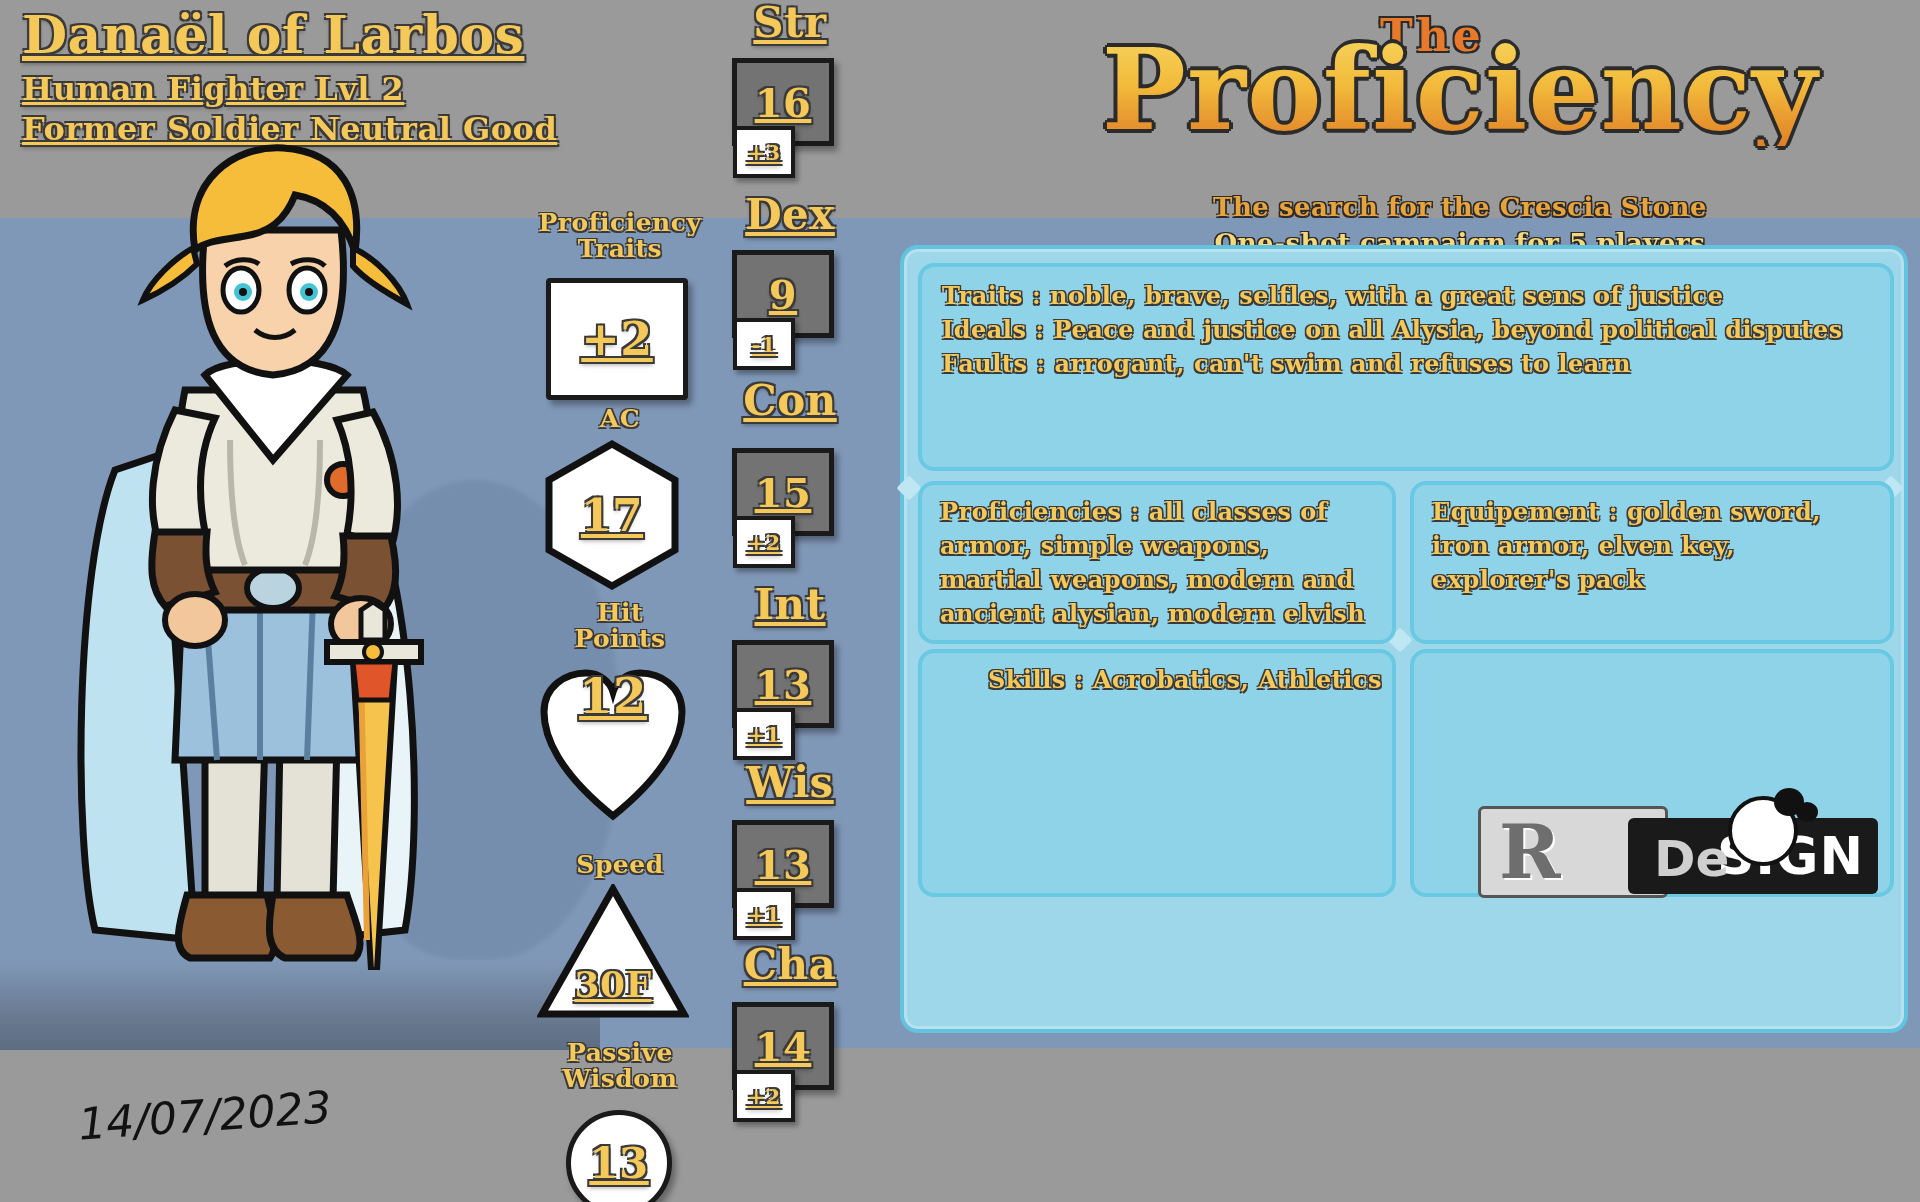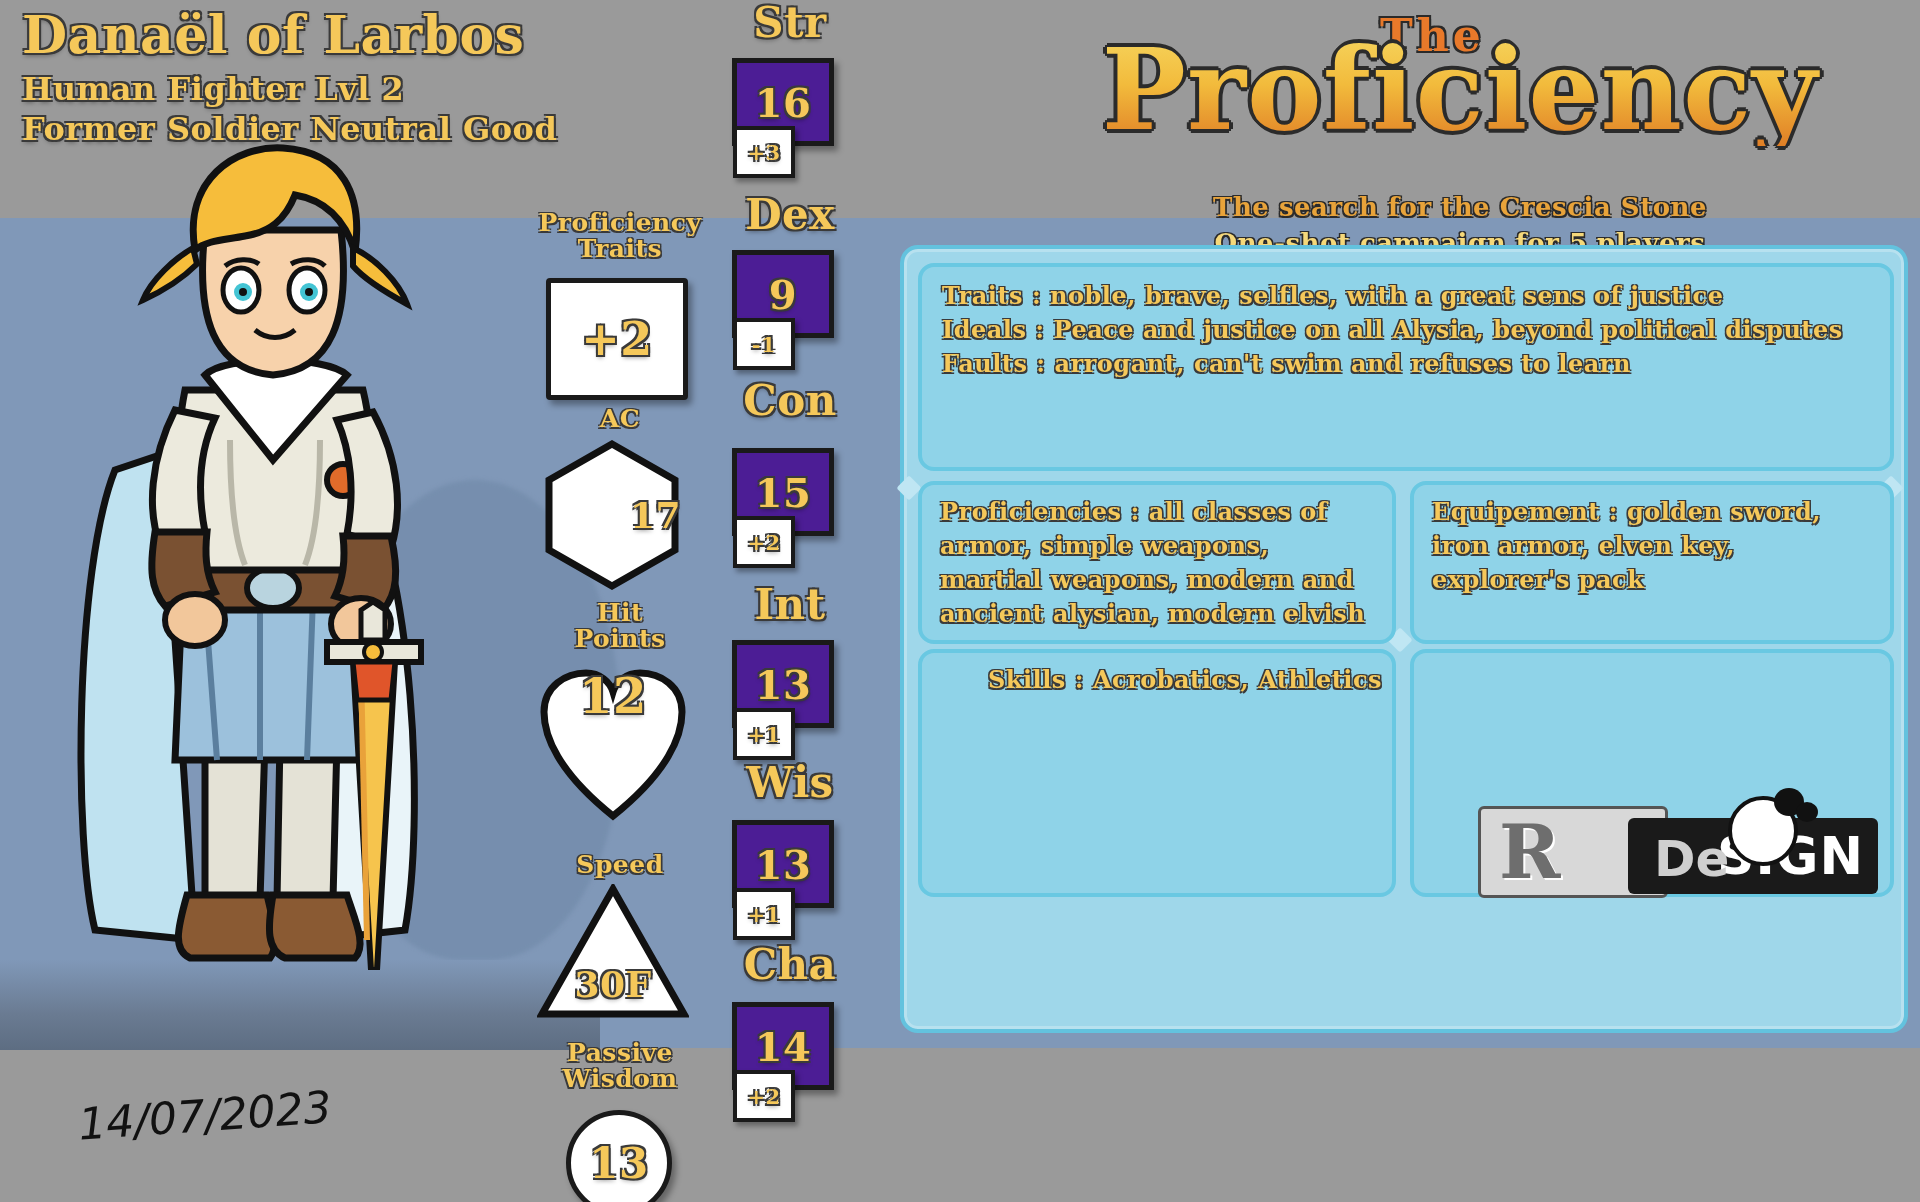--- a/index.html
+++ b/index.html
@@ -54,20 +54,21 @@
     font-family: "DejaVu Serif", serif;
     font-weight: bold;
     letter-spacing: 0.5px;
   }
   .gold {
     color: #f5c85a;
     text-shadow:
       -2px -2px 0 #3a3a3a, 2px -2px 0 #3a3a3a,
       -2px 2px 0 #3a3a3a, 2px 2px 0 #3a3a3a,
       0 3px 4px rgba(0,0,0,0.35);
+    text-decoration: underline;
   }
   .gold-sm {
     color: #f5c85a;
     text-shadow:
       -1.5px -1.5px 0 #3a3a3a, 1.5px -1.5px 0 #3a3a3a,
       -1.5px 1.5px 0 #3a3a3a, 1.5px 1.5px 0 #3a3a3a;
   }
 
   
   .char-name {
@@ -120,22 +121,22 @@
     background: #fff;
     border: 5px solid #1a1a1a;
     border-radius: 4px;
     box-shadow: 4px 5px 6px rgba(0,0,0,0.35);
     display: flex; align-items: center; justify-content: center;
     font-size: 46px;
   }
   .hexagon {
     position: absolute;
     width: 138px; height: 150px;
-    display: flex; align-items: center; justify-content: flex-end;
-    font-size: 36px;
+    display: flex; align-items: center; justify-content: center;
+    font-size: 44px;
   }
   .hexagon svg { position: absolute; left: 0; top: 0; }
   .hexagon span { position: relative; z-index: 2; }
   .heart {
     position: absolute;
     width: 150px; height: 155px;
     display: flex; align-items: flex-start; justify-content: center;
     font-size: 48px;
   }
   .heart svg { position: absolute; left: 0; top: 0; }
@@ -162,21 +163,21 @@
   
   .ability-name {
     position: absolute;
     width: 160px;
     text-align: center;
     font-size: 42px;
   }
   .ability-box {
     position: absolute;
     width: 92px; height: 78px;
-    background: #4c1d95;
+    background: #737373;
     border: 5px solid #1a1a1a;
     box-shadow: 4px 5px 6px rgba(0,0,0,0.35);
     display: flex; align-items: center; justify-content: center;
     font-size: 40px;
   }
   .ability-mod {
     position: absolute;
     width: 54px; height: 44px;
     background: #fff;
     border: 4px solid #1a1a1a;

